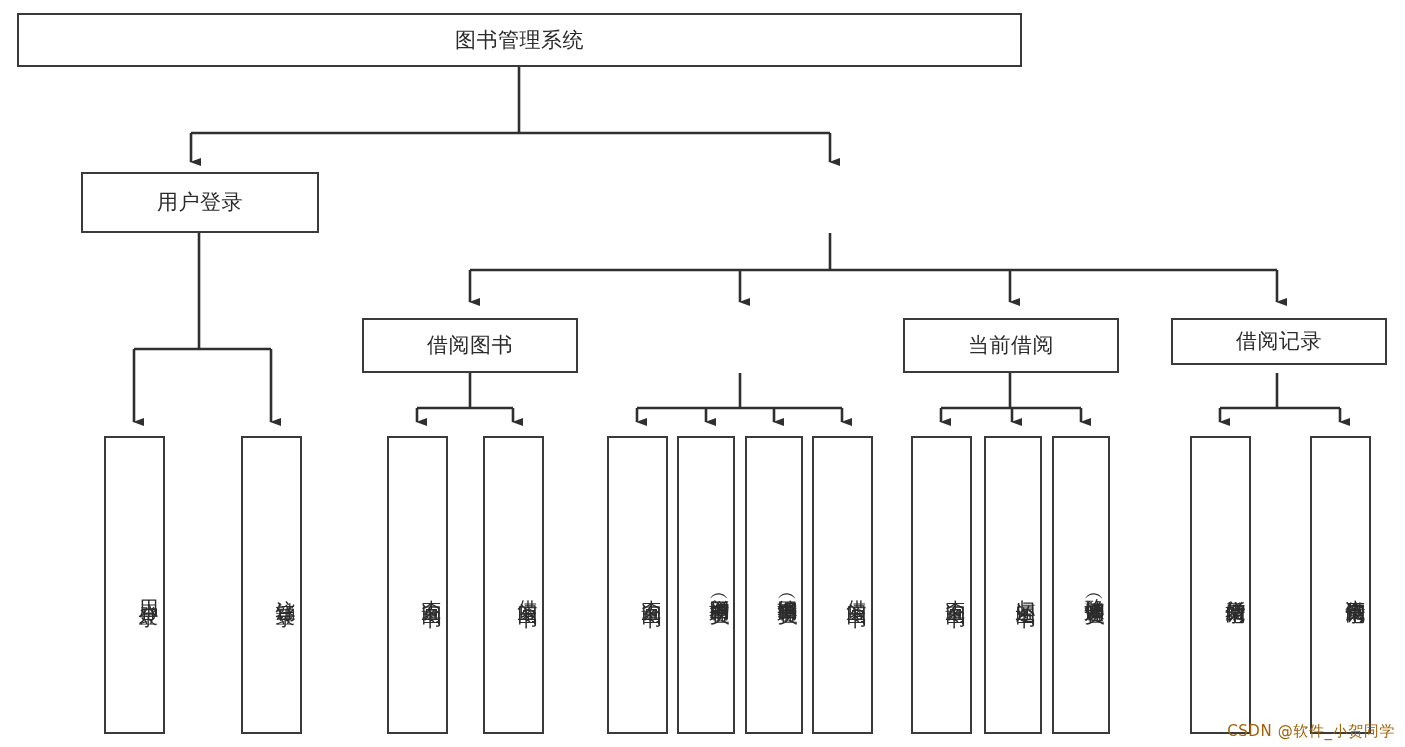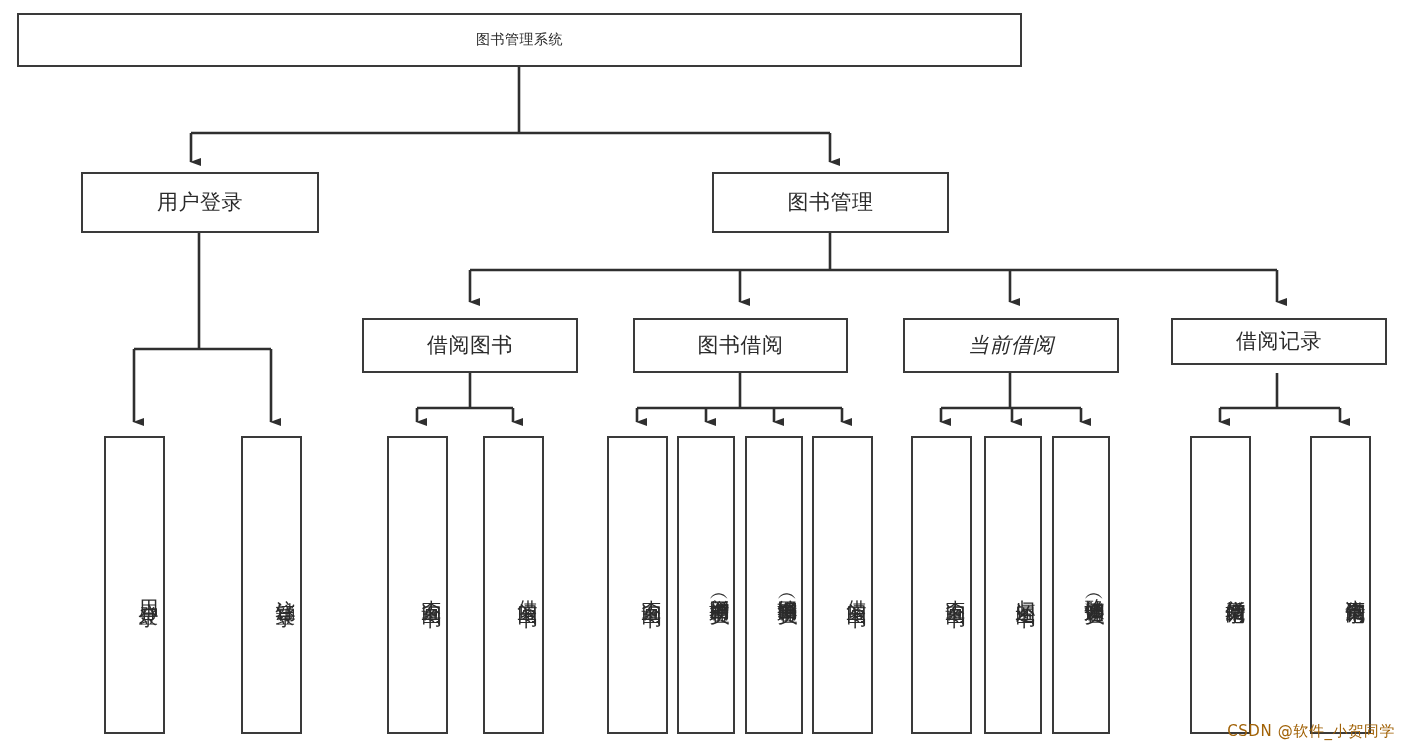--- a/index.html
+++ b/index.html
@@ -34,21 +34,21 @@
     align-items: center;
     justify-content: center;
     color: #2b2b2b;
     letter-spacing: 0.5px;
   }
   .node.horiz {
     font-size: 21px;
     line-height: 1.2;
   }
   .node.root {
-    font-size: 14px;
+    font-size: 21px;
   }
   .node.vert {
     writing-mode: vertical-rl;
     text-orientation: upright;
     align-items: flex-start;
     justify-content: center;
     padding-top: 10px;
     font-size: 20px;
     line-height: 1.45;
     letter-spacing: 3px;
@@ -128,31 +128,25 @@
     </g>
   </svg>
 
   <div class="node root" style="left:17px; top:13px; width:1005px; height:54px;">
     <span>图书管理系统</span>
   </div>
 
   <div class="node horiz" style="left:81px; top:172px; width:238px; height:61px;">
     <span>用户登录</span>
   </div>
-  <div class="node horiz" style="left:712px; top:172px; width:237px; height:61px;">
-    <span>图书管理</span>
-  </div>
 
   <div class="node horiz" style="left:362px; top:318px; width:216px; height:55px;">
     <span>借阅图书</span>
   </div>
-  <div class="node horiz" style="left:633px; top:318px; width:215px; height:55px;">
-    <span>图书借阅</span>
-  </div>
-  <div class="node horiz" style="left:903px; top:318px; width:216px; height:55px;font-style:italic;">
+  <div class="node horiz" style="left:903px; top:318px; width:216px; height:55px;">
     <span>当前借阅</span>
   </div>
   <div class="node horiz" style="left:1171px; top:318px; width:216px; height:47px;">
     <span>借阅记录</span>
   </div>
 
   <div class="node vert" style="left:104px; top:436px; width:61px; height:298px;">
     <span class="vlabel">用户登录</span>
   </div>
   <div class="node vert" style="left:241px; top:436px; width:61px; height:298px;">

